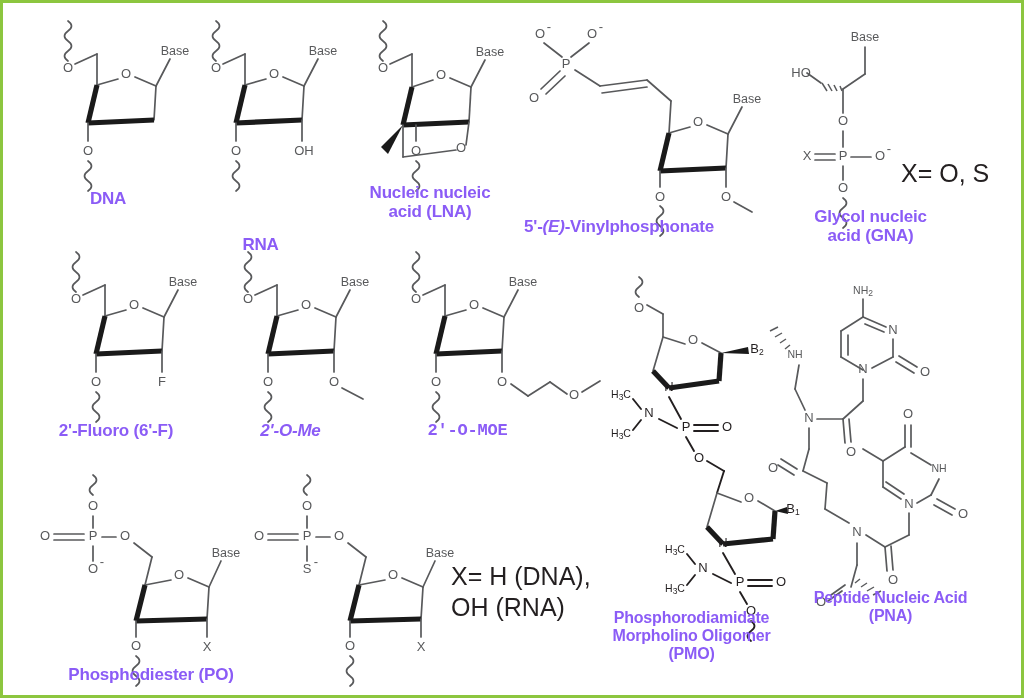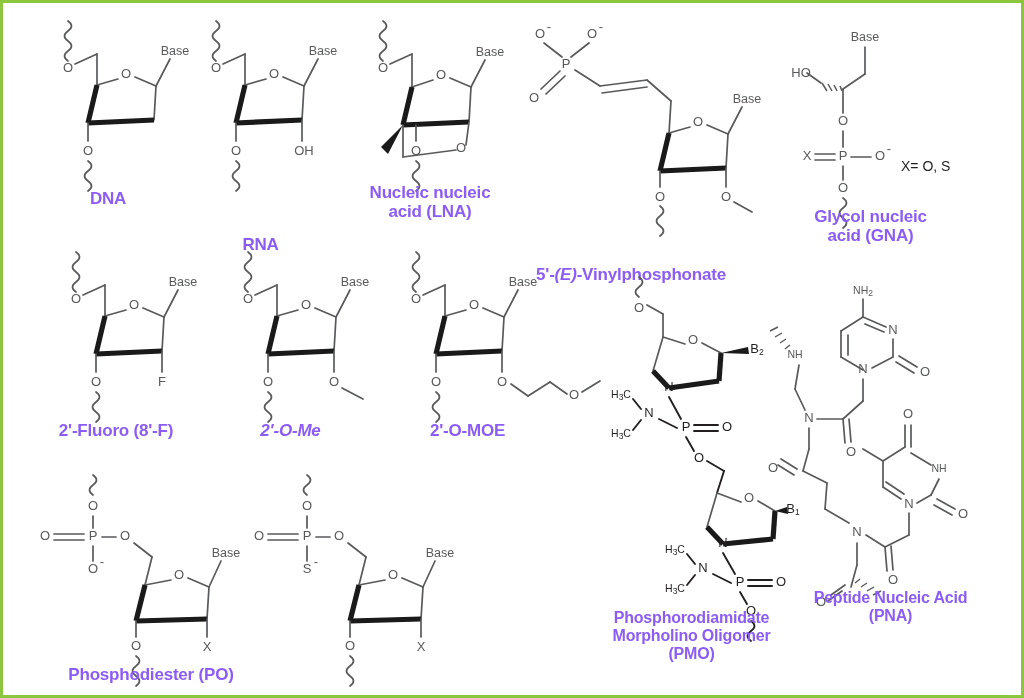--- a/index.html
+++ b/index.html
@@ -21,21 +21,21 @@
     color:#8b5cf6;
     line-height:1.14;
     white-space:pre-line;
     letter-spacing:-0.2px;
   }
   .cap.s17{font-size:17px;}
   .cap.s16{font-size:16px;}
   .legend{
     position:absolute;
     font-family:"Liberation Sans", sans-serif;
-    font-size:14px;
+    font-size:25px;
     color:#231f20;
     line-height:1.25;
     white-space:pre-line;
   }
   svg{display:block;overflow:visible;}
   .bond{stroke:#58595b;stroke-width:1.7;fill:none;stroke-linecap:round;}
   .bondk{stroke:#231f20;stroke-width:1.9;fill:none;stroke-linecap:round;}
   .thick{stroke:#1a1a1a;stroke-width:5.2;fill:none;stroke-linecap:butt;}
   .wedge{fill:#1a1a1a;stroke:none;}
   .squig{stroke:#58595b;stroke-width:1.7;fill:none;stroke-linecap:round;}
@@ -160,21 +160,21 @@
       <path class="bond" d="M220 121 L234 94"></path>
       <text class="at base" x="239" y="87">Base</text>
       <path class="bond" d="M152 158 L152 174"></path>
       <text class="at" x="152" y="185">O</text>
       <path class="squig" d="M152 193 q7 5 0 10 q-7 5 0 10 q7 5 0 10"></path>
       <path class="bond" d="M218 155 L218 174"></path>
       <text class="at" x="218" y="185">O</text>
       <path class="bond" d="M226 189 L244 199"></path>
     </svg>
   </div>
-  <div class="cap s17" style="left:488px;top:214px;width:280px;margin-top:48px;"><span>5'-</span><span style="font-style:italic;">(E)</span><span>-Vinylphosphonate</span></div>
+  <div class="cap s17" style="left:476px;top:214px;width:280px;"><span>5'-</span><span style="font-style:italic;">(E)</span><span>-Vinylphosphonate</span></div>
 
   <div class="panel" style="left:790px;top:14px;">
     <svg width="150" height="185" viewBox="0 0 150 185">
       <text class="at base" x="72" y="21">Base</text>
       <path class="bond" d="M72 30 L72 57"></path>
       <path class="bond" d="M72 57 L50 72"></path>
 
       <g stroke="#58595b" stroke-width="1.5">
         <path d="M47 69 L49 74"></path>
         <path d="M41 68 L44 74"></path>
@@ -216,21 +216,21 @@
       <path class="thick" d="M65 106 L131 103"></path>
       <path class="bond" d="M133 69 L147 42"></path>
       <text class="at base" x="152" y="35">Base</text>
       <path class="bond" d="M65 106 L65 124"></path>
       <text class="at" x="65" y="135">O</text>
       <path class="squig" d="M65 144 q7 5 0 10 q-7 5 0 10 q7 5 0 10"></path>
       <path class="bond" d="M131 103 L131 124"></path>
       <text class="at" x="131" y="135">F</text>
     </svg>
   </div>
-  <div class="cap s17" style="left:18px;top:418px;width:190px;">2'-Fluoro (8'-F)</div>
+  <div class="cap s17" style="left:18px;top:418px;width:190px;">2'-Fluoro (6'-F)</div>
 
   <div class="panel" style="left:200px;top:245px;">
     <svg width="175" height="165" viewBox="0 0 175 165">
       <path class="squig" d="M45 4 q7 5 0 10 q-7 5 0 10 q7 5 0 10 q-7 5 0 10"></path>
       <text class="at" x="45" y="52">O</text>
       <path class="bond" d="M52 47 L74 37"></path>
       <path class="bond" d="M74 37 L74 68"></path>
       <text class="at" x="103" y="58">O</text>
       <path class="bond" d="M95 62 L74 68"></path>
       <path class="bond" d="M112 60 L133 69"></path>
@@ -268,21 +268,21 @@
       <path class="squig" d="M65 144 q7 5 0 10 q-7 5 0 10 q7 5 0 10"></path>
       <path class="bond" d="M131 103 L131 124"></path>
       <text class="at" x="131" y="135">O</text>
       <path class="bond" d="M140 136 L157 148"></path>
       <path class="bond" d="M157 148 L179 134"></path>
       <path class="bond" d="M179 134 L196 146"></path>
       <text class="at" x="203" y="148">O</text>
       <path class="bond" d="M211 144 L229 133"></path>
     </svg>
   </div>
-  <div class="cap s17" style="left:372px;top:418px;width:185px;">2'-O-MOE</div>
+  <div class="cap s17" style="left:372px;top:418px;width:185px;font-family:Liberation Mono, monospace;">2'-O-MOE</div>
 
   <div class="panel" style="left:588px;top:268px;">
     <svg width="200" height="330" viewBox="0 0 200 330">
 
       <path class="squig" d="M48 6 q7 5 0 10 q-7 5 0 10"></path>
       <text class="at" x="48" y="38">O</text>
       <path class="bond" d="M56 34 L72 43"></path>
       <path class="bond" d="M72 43 L72 66"></path>
 
       <text class="at" x="102" y="70">O</text>
@@ -492,14 +492,16 @@
       <path class="bond" d="M188 116 L200 90"></path>
       <text class="at base" x="205" y="83">Base</text>
       <path class="bond" d="M115 150 L115 166"></path>
       <text class="at" x="115" y="176">O</text>
       <path class="squig" d="M115 185 q7 5 0 10 q-7 5 0 10 q7 5 0 10"></path>
       <path class="bond" d="M186 148 L186 166"></path>
       <text class="at" x="186" y="177">X</text>
     </svg>
   </div>
 
+  <div class="legend" style="left:448px;top:558px;">X= H (DNA),
+OH (RNA)</div>
 
 </div>
 
 </body></html>

